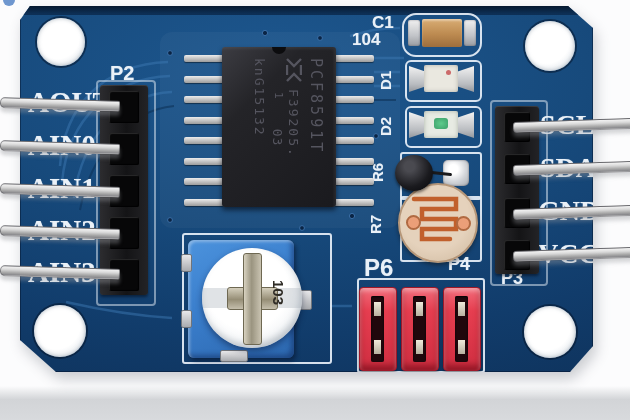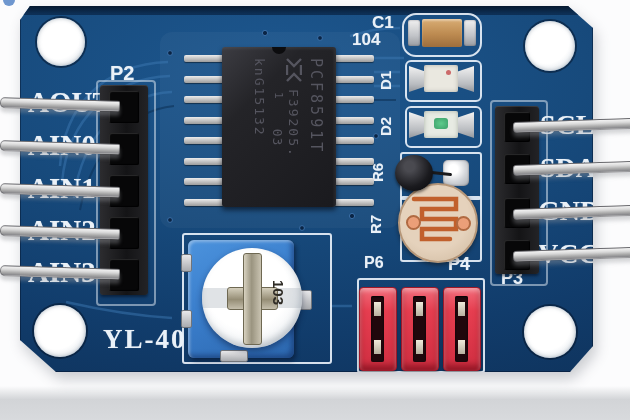--- a/index.html
+++ b/index.html
@@ -159,24 +159,23 @@
     <div class="slabel serif" style="left:518px;top:189px;font-size:28px;">GND</div>
     <div class="slabel serif" style="left:518px;top:232px;font-size:28px;">VCC</div>
     <div class="slabel sans" style="left:481px;top:262px;font-size:18px;">P3</div>
 
     <div class="slabel sans" style="left:352px;top:7px;font-size:17px;">C1</div>
     <div class="slabel sans" style="left:332px;top:24px;font-size:17px;">104</div>
     <div class="slabel sans vlabel" style="left:356px;top:66px;font-size:15px;">D1</div>
     <div class="slabel sans vlabel" style="left:356px;top:112px;font-size:15px;">D2</div>
     <div class="slabel sans vlabel" style="left:348px;top:158px;font-size:15px;">R6</div>
     <div class="slabel sans vlabel" style="left:346px;top:210px;font-size:15px;">R7</div>
-    <div class="slabel sans" style="left:344px;top:248px;font-size:16px;">P6</div>
+    <div class="slabel sans" style="left:344px;top:248px;font-size:24px;">P6</div>
     <div class="slabel sans" style="left:386px;top:260px;font-size:18px;margin-top:21px;">P5</div>
     <div class="slabel sans" style="left:428px;top:248px;font-size:18px;">P4</div>
-    <div class="slabel serif" style="left:83px;top:318px;font-size:27px;letter-spacing:2px;">YL-40</div>
 
     <div class="hdr" style="left:80px;top:79px;width:48px;height:210px;">
       <div class="slot" style="left:9px;top:6px;width:30px;height:32px;"></div>
       <div class="slot" style="left:9px;top:48px;width:30px;height:32px;"></div>
       <div class="slot" style="left:9px;top:90px;width:30px;height:32px;"></div>
       <div class="slot" style="left:9px;top:132px;width:30px;height:32px;"></div>
       <div class="slot" style="left:9px;top:174px;width:30px;height:32px;"></div>
     </div>
     <div class="hdr" style="left:475px;top:100px;width:44px;height:168px;">
       <div class="slot" style="left:9px;top:6px;width:26px;height:30px;"></div>

